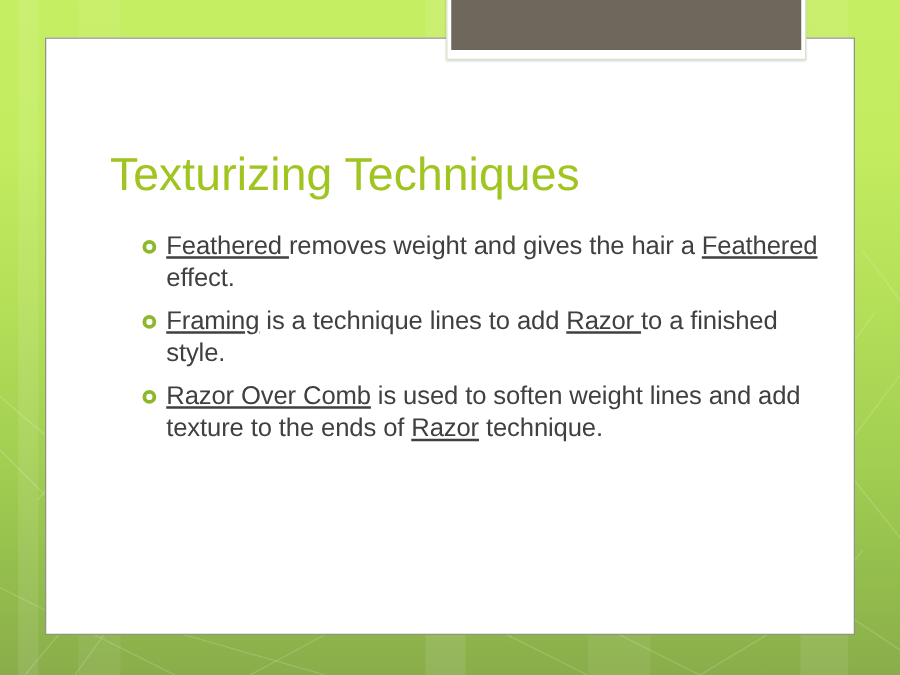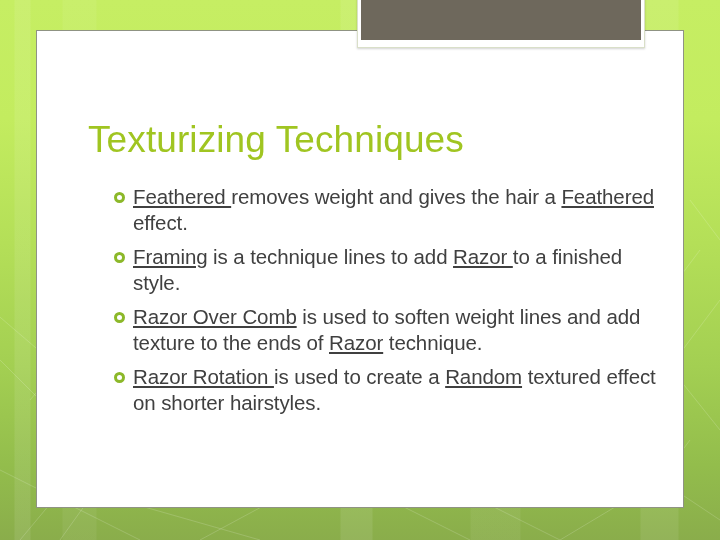--- a/index.html
+++ b/index.html
@@ -183,19 +183,15 @@
         <div class="bullet-text"><span class="u">Feathered </span><span>removes weight and gives the hair a </span><span class="u">Feathered</span><span> effect.</span></div>
       </div>
       <div class="bullet-row">
         <span class="bullet-mark"></span>
         <div class="bullet-text"><span class="u">Framing</span><span> is a technique lines to add </span><span class="u">Razor </span><span>to a finished style.</span></div>
       </div>
       <div class="bullet-row">
         <span class="bullet-mark"></span>
         <div class="bullet-text"><span class="u">Razor Over Comb</span><span> is used to soften weight lines and add texture to the ends of </span><span class="u">Razor</span><span> technique.</span></div>
       </div>
-      <div class="bullet-row">
-        <span class="bullet-mark"></span>
-        <div class="bullet-text"><span class="u">Razor Rotation </span><span> is used to create a </span><span class="u">Random</span><span> textured effect on shorter hairstyles.</span></div>
-      </div>
     </div>
 
 </div>
 
 </body></html>

